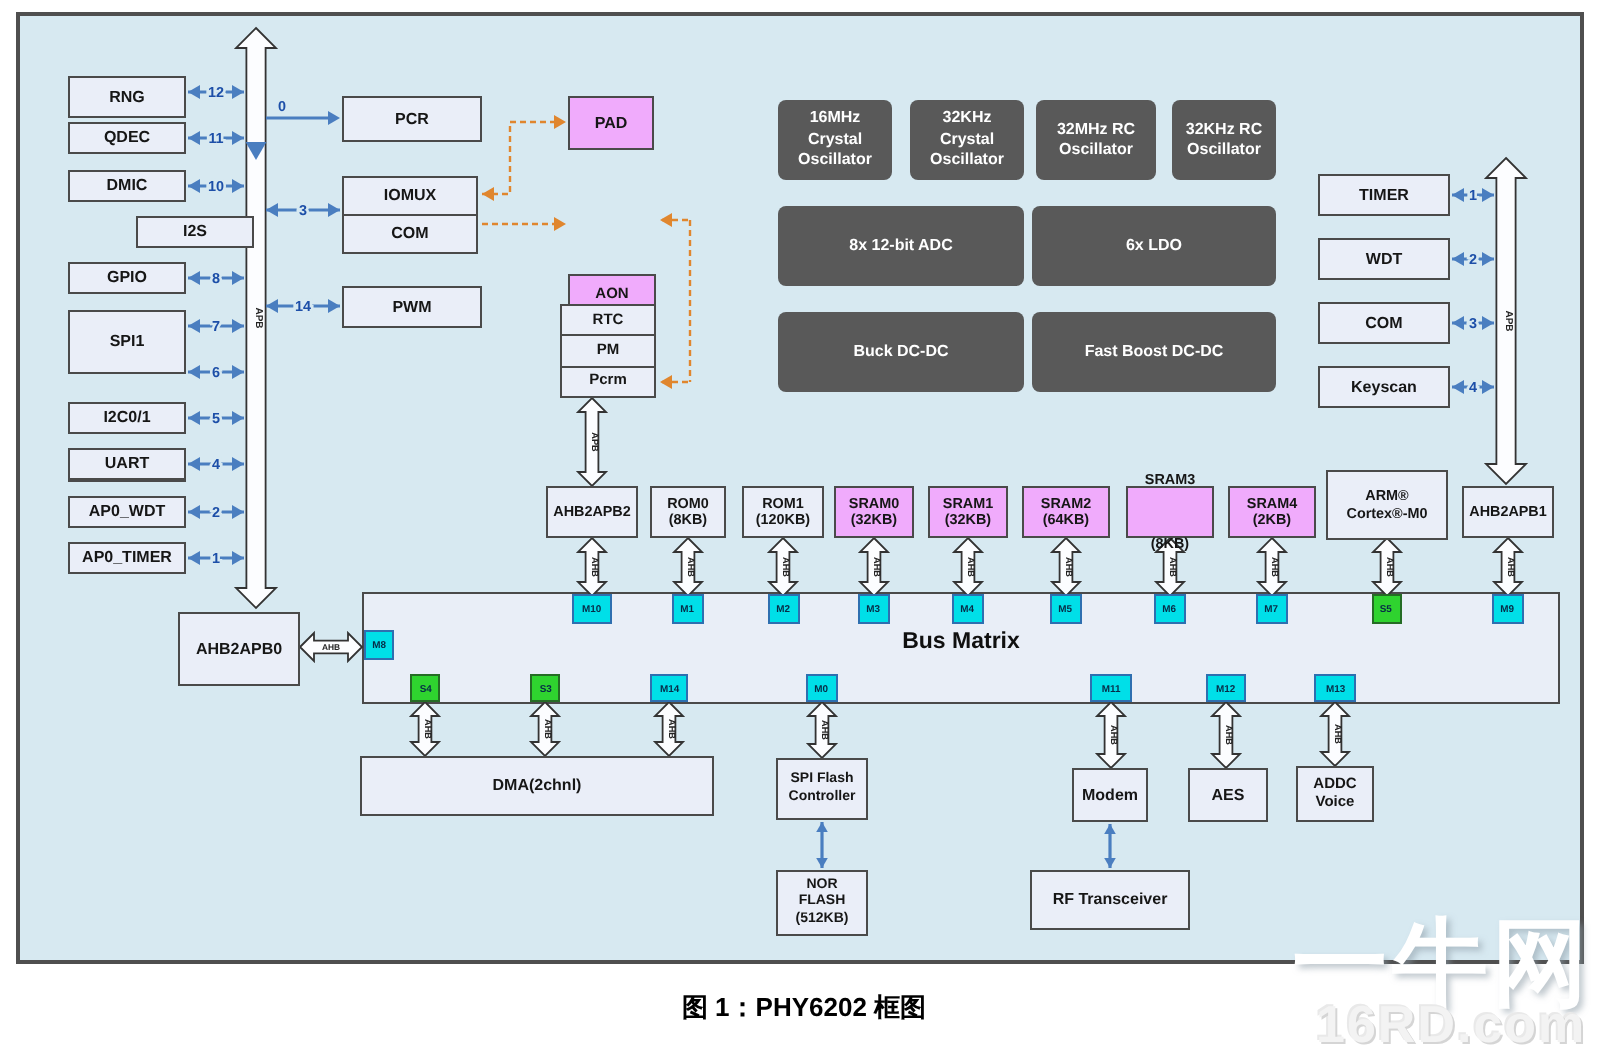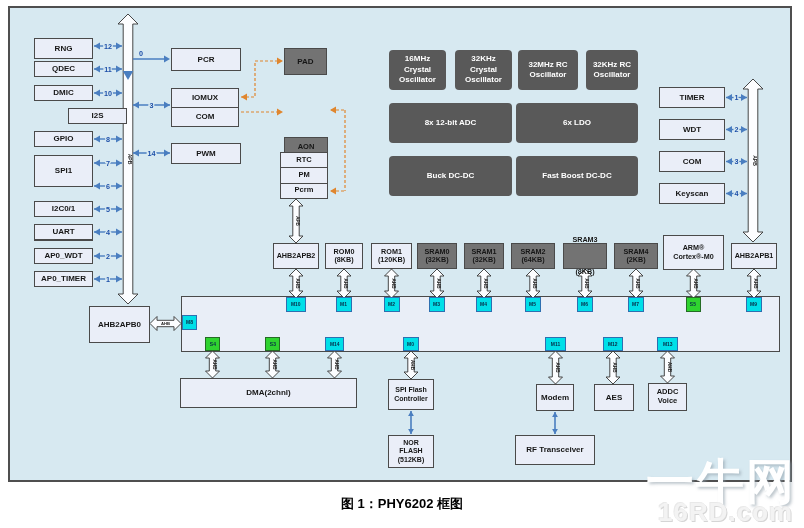--- a/index.html
+++ b/index.html
@@ -9,21 +9,21 @@
   .frame{position:absolute;left:8px;top:6px;width:784px;height:476px;background:#d7e9f1;
          border:2px solid #4f4f4f;box-sizing:border-box;z-index:0;}
   .busmatrix{position:absolute;left:181px;top:296px;width:599px;height:56px;background:#e9eef7;
          border:1.6px solid #4a4a4a;box-sizing:border-box;z-index:1;}
   .bm-label{position:absolute;left:181px;top:315px;width:599px;text-align:center;
          font-size:11.5px;font-weight:bold;color:#101010;z-index:2;}
   #wires{position:absolute;left:0;top:0;z-index:3;pointer-events:none;}
   .block{position:absolute;box-sizing:border-box;border:1.4px solid #4a4a4a;background:#eaeef8;
          display:flex;flex-direction:column;align-items:center;justify-content:center;
          text-align:center;font-weight:bold;color:#161616;line-height:1.18;z-index:4;}
-  .block.orange{background:#737373;}
+  .block.orange{background:#f0abfc;}
   .block.dark{background:#595959;color:#ffffff;border:none;border-radius:4px;line-height:1.3;}
   .block.cells{justify-content:stretch;align-items:stretch;padding:0;}
   .cell{flex:1;display:flex;align-items:center;justify-content:center;border-top:1.4px solid #4a4a4a;}
   .cell:first-child{border-top:none;}
   .port{position:absolute;box-sizing:border-box;border:1px solid #2e6fb0;background:#00dfe8;
         display:flex;align-items:center;justify-content:center;font-weight:bold;color:#072c47;z-index:5;}
   .port.green{background:#2fd32f;border-color:#256c25;}
   .port>span{font-size:8px;transform:scale(.62);white-space:nowrap;}
   .caption{position:absolute;left:0;top:495px;width:804px;text-align:center;font-size:13px;
         font-weight:bold;color:#000;z-index:6;}
@@ -31,20 +31,21 @@
         text-shadow:2px 2px 3px rgba(140,155,165,.55);letter-spacing:2px;z-index:7;}
   .wm2{position:absolute;left:658px;top:497px;font-size:26px;font-weight:bold;color:#f3f3f3;
         text-shadow:1px 1px 0 #d5d5d5,-1px -1px 0 #e9e9e9;letter-spacing:1px;z-index:7;}
 </style>
 </head>
 <body>
 
 <div class="stage">
   <div class="frame"></div>
   <div class="busmatrix"></div>
+  <div class="bm-label">Bus Matrix</div>
   <svg id="wires" width="804" height="528">
       <line x1="94" y1="46" x2="122" y2="46" stroke="#4a7ec0" stroke-width="1.4"></line>
       <path d="M94 46 l6 -3.4799999999999995 l0 6.959999999999999 Z" fill="#4a7ec0"></path>
       <path d="M122 46 l-6 -3.4799999999999995 l0 6.959999999999999 Z" fill="#4a7ec0"></path>
       <text x="108" y="48.6" font-size="7.2" font-weight="bold" fill="#1d4fa8" text-anchor="middle" stroke="#d7e9f1" stroke-width="2.6" paint-order="stroke">12</text>
       <line x1="94" y1="69" x2="122" y2="69" stroke="#4a7ec0" stroke-width="1.4"></line>
       <path d="M94 69 l6 -3.4799999999999995 l0 6.959999999999999 Z" fill="#4a7ec0"></path>
       <path d="M122 69 l-6 -3.4799999999999995 l0 6.959999999999999 Z" fill="#4a7ec0"></path>
       <text x="108" y="71.6" font-size="7.2" font-weight="bold" fill="#1d4fa8" text-anchor="middle" stroke="#d7e9f1" stroke-width="2.6" paint-order="stroke">11</text>
       <line x1="94" y1="93" x2="122" y2="93" stroke="#4a7ec0" stroke-width="1.4"></line>

